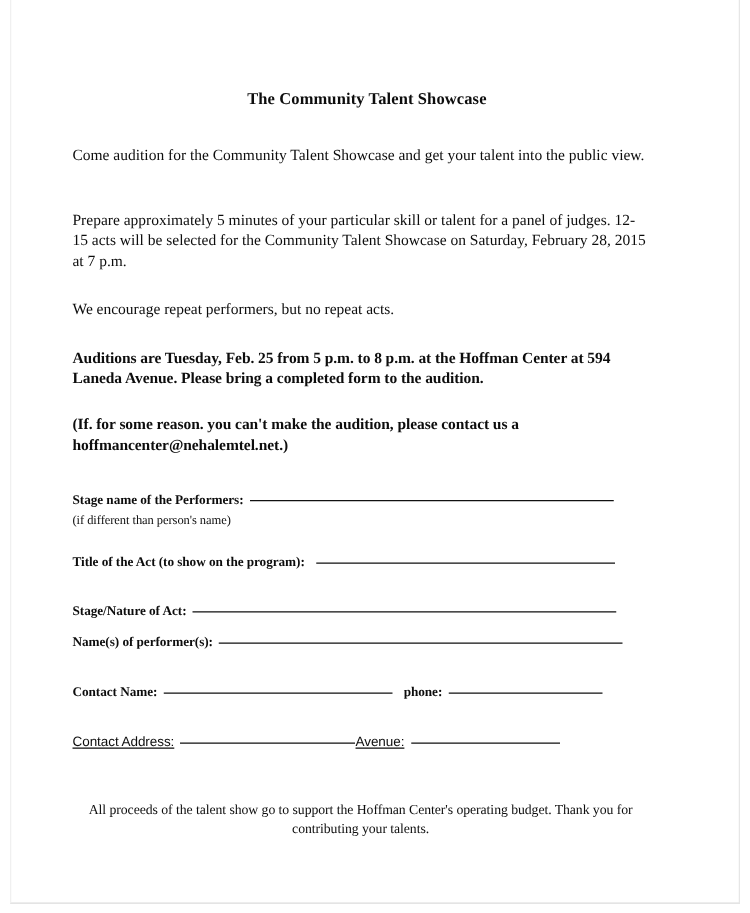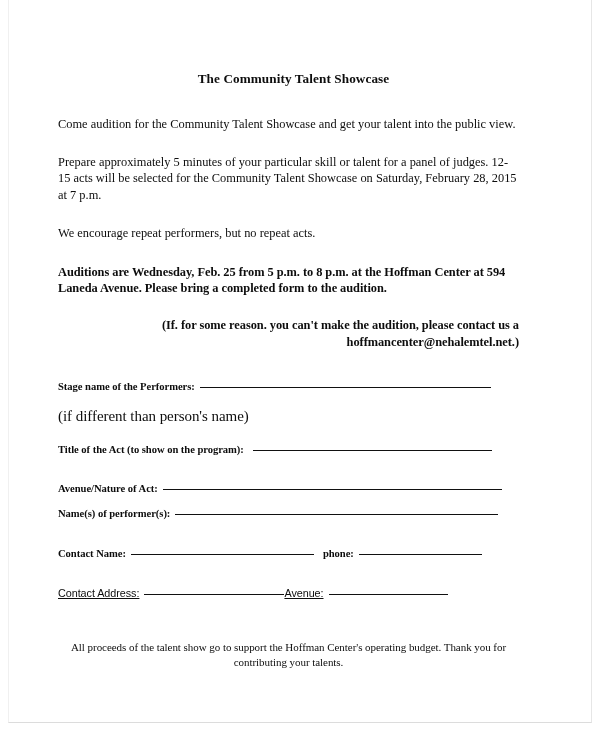--- a/index.html
+++ b/index.html
@@ -50,24 +50,24 @@
   .title-line { display: block; margin-top: 16px; }
 
   
   .para {
     font-size: 12.4px;
     line-height: 16.4px;
     text-align: left;
     margin: 0;
   }
   .p-intro   { margin-top: 28px; }
-  .p-prepare { margin-top: 22px; }
+  .p-prepare { margin-top: 36px; }
   .p-repeat  { margin-top: 22px; }
   .p-audition{ margin-top: 22px; font-weight: bold; letter-spacing: -.05px; }
-  .p-contact { margin-top: 21px; font-weight: bold; letter-spacing: -.05px; text-align: right; }
+  .p-contact { margin-top: 21px; font-weight: bold; letter-spacing: -.05px; }
 
   
   .fields {
     margin-top: 30px;
   }
   .field-row {
     display: flex;
     align-items: baseline;
     font-size: 10.6px;
     line-height: 13px;
@@ -78,23 +78,23 @@
     letter-spacing: -.05px;
   }
   .rule {
     display: inline-block;
     border-bottom: 1.6px solid #111;
     height: 0;
     position: relative;
     top: -2px;
   }
   .sub-note {
-    font-size: 15px;
+    font-size: 10px;
     line-height: 12px;
-    margin-top: 17px;
+    margin-top: 4px;
     letter-spacing: -.05px;
   }
 
   .r-stage    { margin-top: 0px; }
   .r-title    { margin-top: 21px; }
   .r-genre    { margin-top: 26px; }
   .r-names    { margin-top: 12px; }
   .r-contact  { margin-top: 27px; }
   .r-address  { margin-top: 27px; }
 
@@ -123,40 +123,40 @@
 <div class="page">
   <div class="content">
 
     <div class="title">
       <span class="title-line">The Community Talent Showcase</span>
     </div>
 
     <p class="para p-intro">Come audition for the Community Talent Showcase and get your talent into the public view.</p>
     <p class="para p-prepare">Prepare approximately 5 minutes of your particular skill or talent for a panel of judges. 12-15 acts will be selected for the Community Talent Showcase on Saturday, February 28, 2015 at 7 p.m.</p>
     <p class="para p-repeat">We encourage repeat performers, but no repeat acts.</p>
-    <p class="para p-audition">Auditions are Wednesday, Feb. 25 from 5 p.m. to 8 p.m. at the Hoffman Center at 594 Laneda Avenue. Please bring a completed form to the audition.</p>
+    <p class="para p-audition">Auditions are Tuesday, Feb. 25 from 5 p.m. to 8 p.m. at the Hoffman Center at 594 Laneda Avenue. Please bring a completed form to the audition.</p>
     <p class="para p-contact">(If. for some reason. you can't make the audition, please contact us a hoffmancenter@nehalemtel.net.)</p>
 
     <div class="fields">
 
       <div class="field-row r-stage">
         <span class="field-label">Stage name of the Performers:</span>
         <span class="gap-sm"></span>
         <span class="rule" style="width:291px"></span>
       </div>
       <div class="sub-note">(if different than person's name)</div>
 
       <div class="field-row r-title">
         <span class="field-label">Title of the Act (to show on the program):</span>
         <span class="gap-md"></span>
         <span class="rule" style="width:239px"></span>
       </div>
 
       <div class="field-row r-genre">
-        <span class="field-label">Avenue/Nature of Act:</span>
+        <span class="field-label">Stage/Nature of Act:</span>
         <span class="gap-sm"></span>
         <span class="rule" style="width:339px"></span>
       </div>
 
       <div class="field-row r-names">
         <span class="field-label">Name(s) of performer(s):</span>
         <span class="gap-sm"></span>
         <span class="rule" style="width:323px"></span>
       </div>
 

